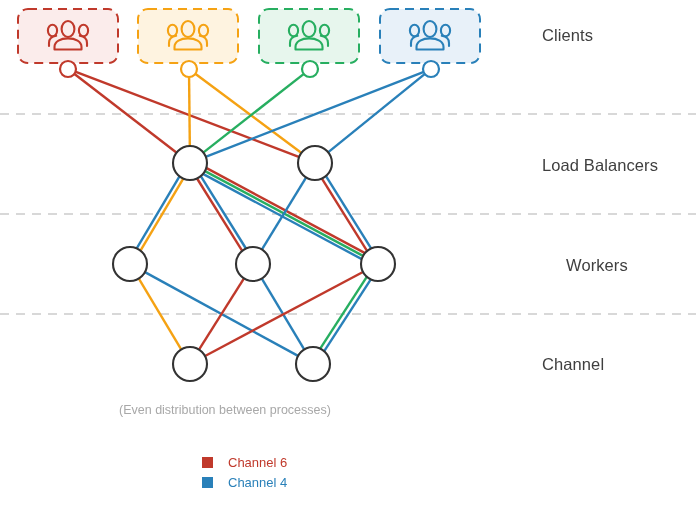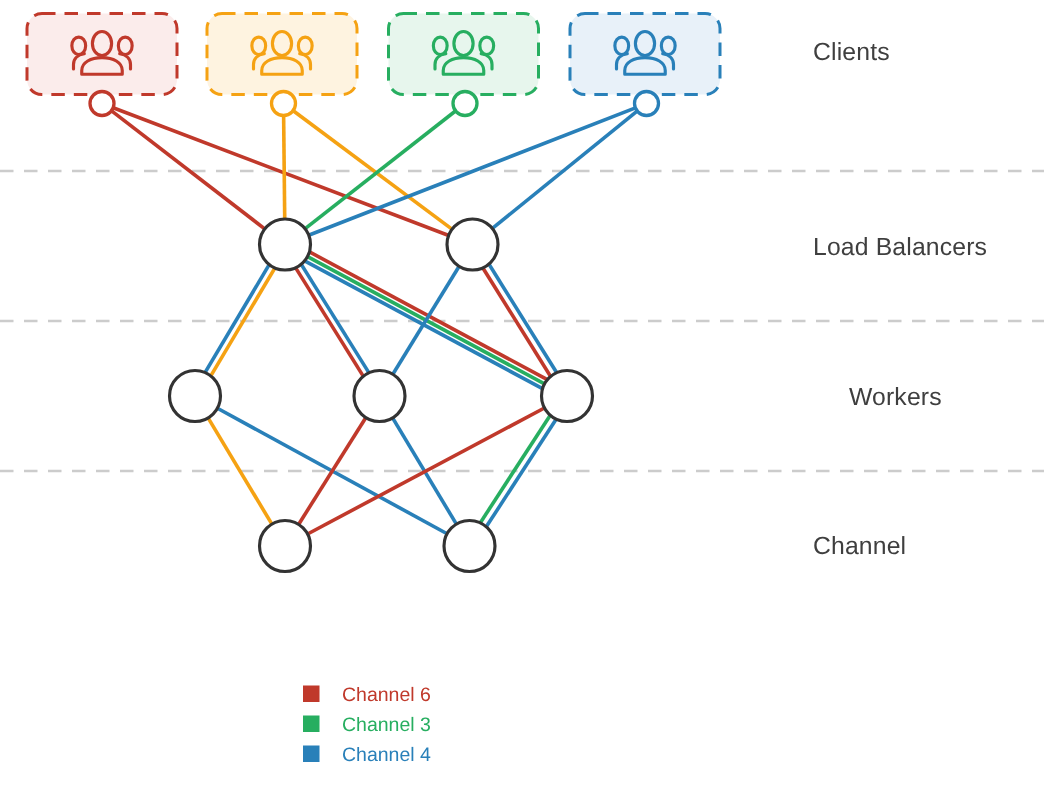--- a/index.html
+++ b/index.html
@@ -163,29 +163,26 @@
       </g>
   </svg>
 
   <div id="tier-labels">
       <div class="tier-label" style="left: 542px; top: 26px;">Clients</div>
       <div class="tier-label" style="left: 542px; top: 156px;">Load Balancers</div>
       <div class="tier-label" style="left: 542px; top: 256px; margin-left: 24px;">Workers</div>
       <div class="tier-label" style="left: 542px; top: 355px;">Channel</div>
     </div>
 
+  <div class="caption" style="left: 119px; top: 403px;">(Even distribution between processes)</div>
 
   <div class="legend">
     <div class="legend-row">
       <span class="legend-swatch" style="background: rgb(192, 57, 43);"></span>
       <span class="legend-label" style="color: rgb(192, 57, 43);">Channel 6</span>
-    </div>
-    <div class="legend-row">
-      <span class="legend-swatch" style="background: rgb(39, 174, 96);"></span>
-      <span class="legend-label" style="color: rgb(39, 174, 96);">Channel 3</span>
     </div>
     <div class="legend-row">
       <span class="legend-swatch" style="background: rgb(41, 128, 185);"></span>
       <span class="legend-label" style="color: rgb(41, 128, 185);">Channel 4</span>
     </div>
   </div>
 
 </div>
 
 </body></html>

